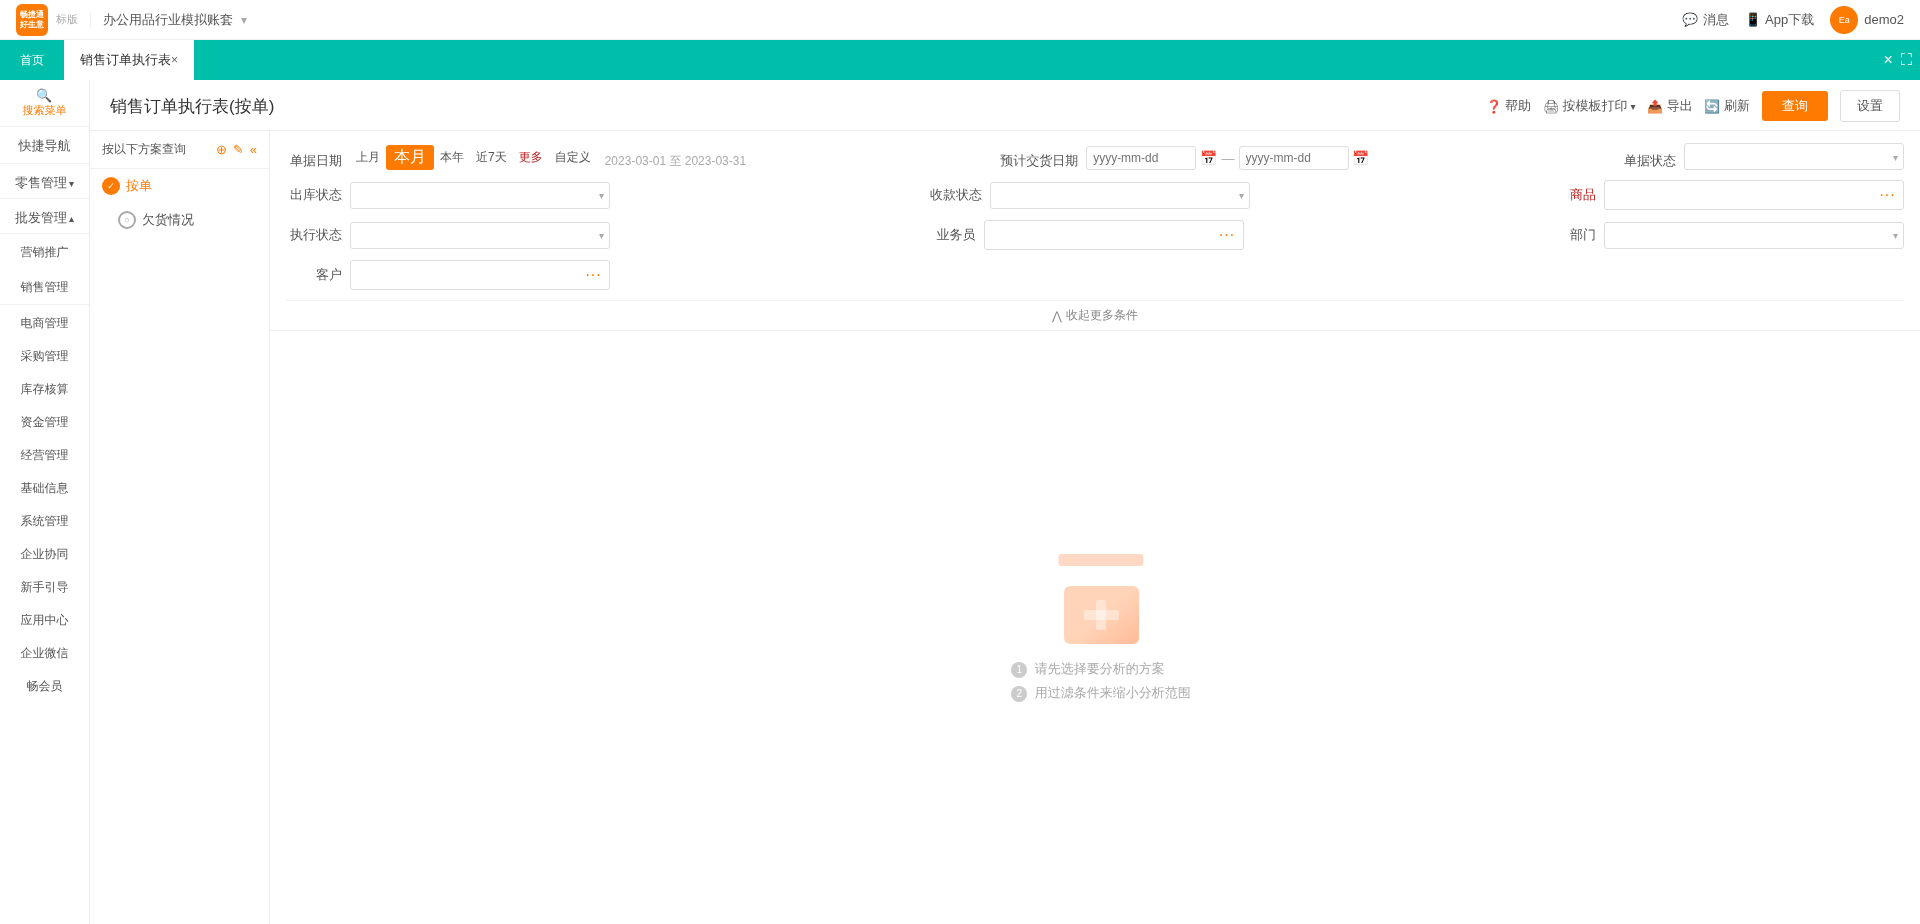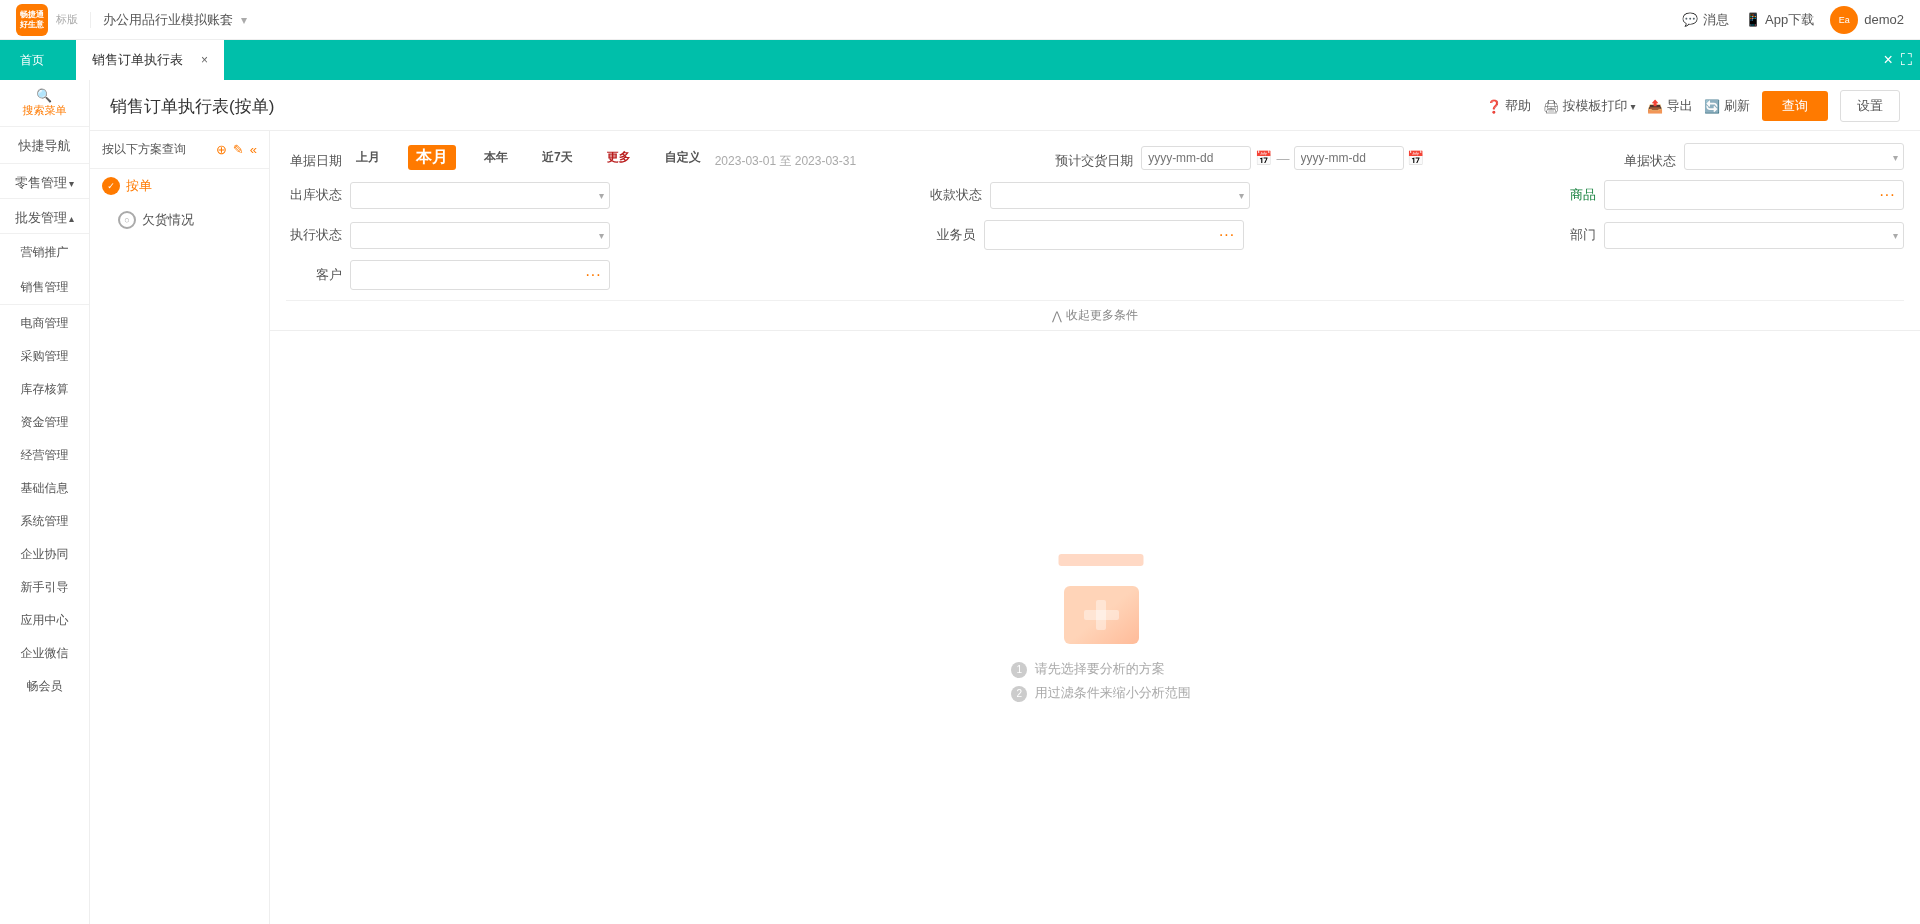--- a/index.html
+++ b/index.html
@@ -16,21 +16,21 @@
     .top-header-right { display: flex; align-items: center; gap: 16px; color: #555; font-size: 13px; }
     .top-header-right .icon-btn { display: flex; align-items: center; gap: 4px; cursor: pointer; color: #555; }
     .avatar { width: 28px; height: 28px; border-radius: 50%; background: #ff7a00; display: flex; align-items: center; justify-content: center; color: white; font-size: 11px; }
 
     
     .tab-bar {
       background: #00bfaa; display: flex; align-items: center; height: 40px; flex-shrink: 0;
       padding: 0 0 0 0;
     }
     .tab-home { background: #00bfaa; color: white; padding: 0 20px; height: 100%; display: flex; align-items: center; cursor: pointer; font-size: 12px; }
-    .tab-active { background: white; color: #333; padding: 0 16px; height: 100%; display: flex; align-items: center; cursor: pointer; font-size: 13px; gap: 18px; margin-left: 12px; }
+    .tab-active { background: white; color: #333; padding: 0 16px; height: 100%; display: flex; align-items: center; cursor: pointer; font-size: 13px; gap: 0; }
     .tab-close { color: #666; font-size: 12px; cursor: pointer; }
     .tab-bar-right { margin-left: auto; display: flex; align-items: center; padding-right: 8px; gap: 8px; color: white; }
     .tab-bar-right span { cursor: pointer; font-size: 16px; }
 
     
     .main-area { display: flex; flex: 1; overflow: hidden; }
 
     
     .sidebar { width: 90px; background: #fff; border-right: 1px solid #eee; display: flex; flex-direction: column; overflow-y: auto; flex-shrink: 0; }
     .sidebar-search { padding: 8px 0; text-align: center; color: #ff7a00; font-size: 13px; cursor: pointer; border-bottom: 1px solid #f0f0f0; }
@@ -221,21 +221,21 @@
           <span>欠货情况</span>
         </div>
       </div>
 
       <div class="filter-main-area">
 
         <div style="background:white;padding:12px 16px 0 16px;border-bottom:1px solid #eee;">
 
           <div style="display:flex;align-items:flex-end;gap:8px;margin-bottom:10px;flex-wrap:wrap;">
             <span style="color:#555;font-size:13px;white-space:nowrap;min-width:56px;text-align:right;">单据日期</span>
-            <div style="display:flex;align-items:center;gap:22px;font-weight:bold;">
+            <div style="display:flex;align-items:center;gap:0;">
               <span style="padding:2px 6px;color:#555;font-size:12px;cursor:pointer;">上月</span>
               <span style="padding:2px 8px;background:#ff7a00;color:white;border-radius:3px;font-size:16px;cursor:pointer;">本月</span>
               <span style="padding:2px 6px;color:#555;font-size:12px;cursor:pointer;">本年</span>
               <span style="padding:2px 6px;color:#555;font-size:12px;cursor:pointer;">近7天</span>
               <span style="padding:2px 6px;color:#b91c1c;font-size:12px;cursor:pointer;">更多</span>
               <span style="padding:2px 6px;color:#555;font-size:12px;cursor:pointer;">自定义</span>
             </div>
             <span style="color:#aaa;font-size:12px;">2023-03-01 至 2023-03-31</span>
 
             <span style="flex:1;"></span>
@@ -274,21 +274,21 @@
             <span style="color:#555;font-size:13px;white-space:nowrap;">收款状态</span>
             <div style="position:relative;flex:1;max-width:260px;">
               <select style="width:100%;border:1px solid #ddd;border-radius:3px;padding:5px 24px 5px 8px;font-size:13px;appearance:none;background:white;">
                 <option value=""></option>
               </select>
               <span style="position:absolute;right:6px;top:50%;transform:translateY(-50%);color:#aaa;pointer-events:none;font-size:10px;">▾</span>
             </div>
 
             <span style="flex:1;"></span>
 
-            <span style="color:#15803d;font-size:13px;white-space:nowrap;">商品</span>
+            <span style="color:#b91c1c;font-size:13px;white-space:nowrap;">商品</span>
             <div style="flex:1;max-width:300px;display:flex;align-items:center;border:1px solid #ddd;border-radius:3px;padding:5px 8px;">
               <input type="text" style="flex: 1 1 0%; border: none; outline: none; font-size: 13px;">
               <span style="color:#ff7a00;cursor:pointer;font-size:16px;">···</span>
             </div>
           </div>
 
           <div style="display:flex;align-items:center;gap:8px;margin-bottom:10px;">
             <span style="color:#555;font-size:13px;white-space:nowrap;min-width:56px;text-align:right;">执行状态</span>
             <div style="position:relative;flex:1;max-width:260px;">
               <select style="width:100%;border:1px solid #ddd;border-radius:3px;padding:5px 24px 5px 8px;font-size:13px;appearance:none;background:white;">

